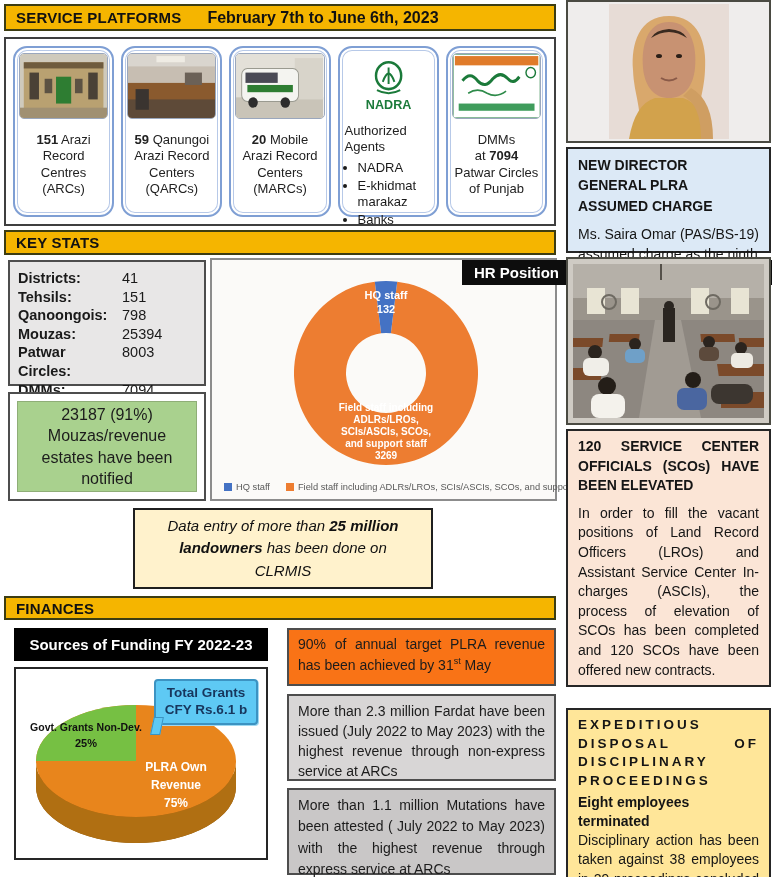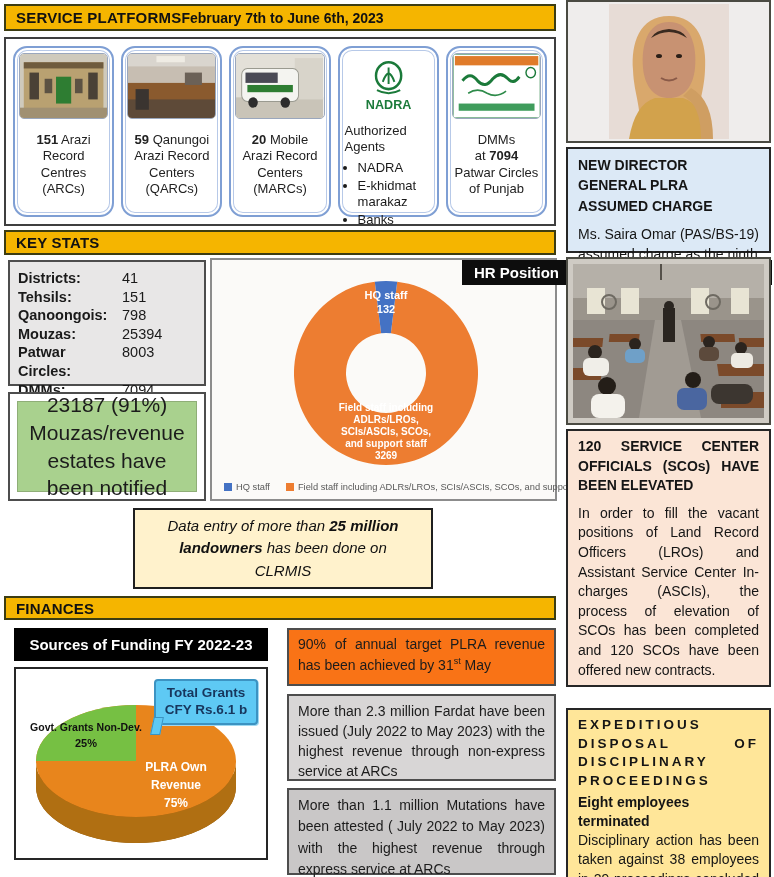--- a/index.html
+++ b/index.html
@@ -4,41 +4,41 @@
 <style>
   html,body{margin:0;padding:0;background:#fff;}
   .page{position:relative;width:774px;height:877px;background:#fff;overflow:hidden;
         font-family:"Liberation Sans",sans-serif;color:#1a1a1a;}
   .abs{position:absolute;box-sizing:border-box;}
 
   
   .gold-bar{background:#F5B500;border:2px solid #3d3d12;display:flex;align-items:center;
             padding:0 10px;font-weight:bold;color:#111;}
   .gold-bar .bar-title{font-size:15px;letter-spacing:.2px;}
-  .gold-bar .bar-date{font-size:14px;}
+  .gold-bar .bar-date{font-size:16px;margin-left:26px;}
 
   
   .platforms-panel{border:2px solid #3f3f3f;background:#fff;display:flex;gap:7px;padding:7px;}
   .pcard{flex:1;border:2px solid #7f9fd4;box-shadow:inset 0 0 0 2px #fff, inset 0 0 0 3px #b7c9e8;
          border-radius:14px;padding:5px 4px;display:flex;flex-direction:column;background:#fff;}
   .pcard .pimg{height:64px;border-radius:5px;overflow:hidden;border:1px solid #9aa7bd;flex:none;}
   .pcard .ptxt{flex:1;display:flex;align-items:center;justify-content:center;text-align:center;
                font-size:13px;line-height:1.25;color:#222;padding:2px 1px;}
   .pcard .ptxt-left{align-items:flex-start;text-align:left;justify-content:flex-start;margin-top:4px;}
   .pcard ul{margin:2px 0 0 14px;padding:0;}
   .pcard li{margin:0 0 2px 0;font-size:13px;line-height:1.25;}
   b.num{font-weight:bold;}
 
   
   .stats-panel{background:#E8E7E7;border:2px solid #4d4d4d;padding:7px 8px;}
   .statrow{display:flex;font-size:14.5px;line-height:18.6px;}
   .statrow .sl{font-weight:bold;width:104px;flex:none;}
   .green-wrap{background:#fff;border:2px solid #4d4d4d;padding:7px;}
   .green-box{background:#A9D18E;border:1px solid #8fae77;height:100%;display:flex;align-items:center;
-             justify-content:center;text-align:center;font-size:21px;line-height:1.32;color:#1c1c1c;
+             justify-content:center;text-align:center;font-size:16px;line-height:1.32;color:#1c1c1c;
              box-sizing:border-box;padding:2px 6px;}
 
   
   .hr-panel{background:#FBFAF8;border:2px solid #8c8c8c;}
   .hr-badge{position:absolute;top:2px;right:2px;background:#0d0d0d;color:#fff;font-weight:bold;
             font-size:15px;padding:4px 12px;}
   .hr-legend{position:absolute;left:12px;right:4px;bottom:7px;display:flex;gap:16px;align-items:center;
              font-size:9.3px;color:#595959;white-space:nowrap;}
   .hr-legend .sw{width:8px;height:8px;flex:none;display:inline-block;margin-right:4px;}
   .leg-item{display:flex;align-items:center;}

